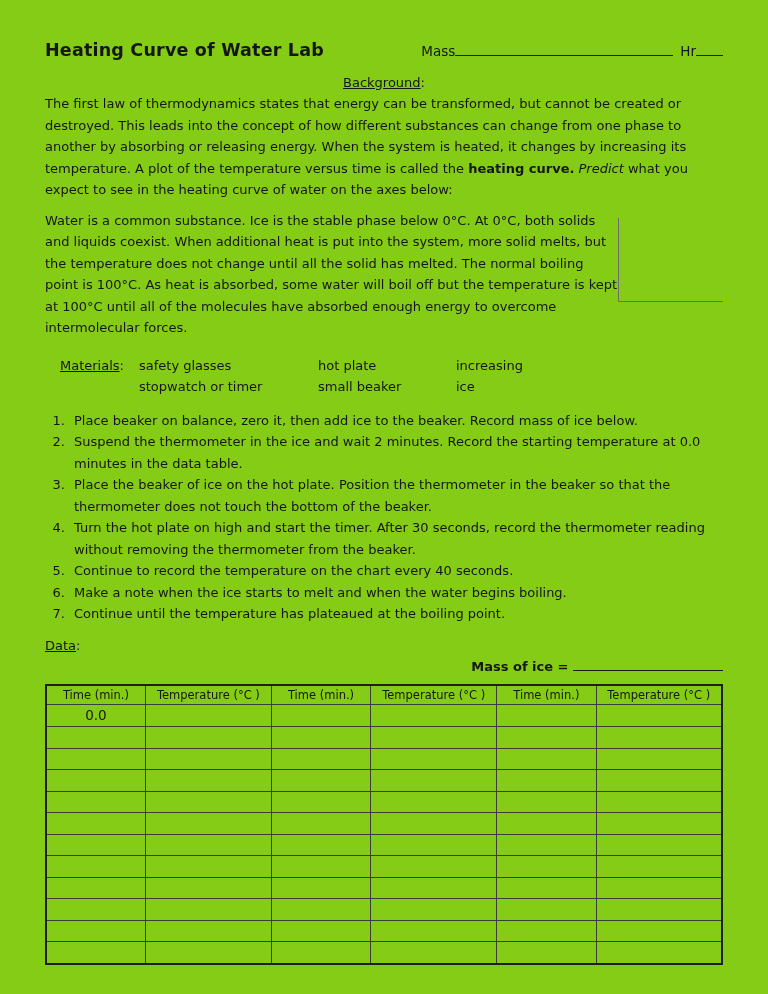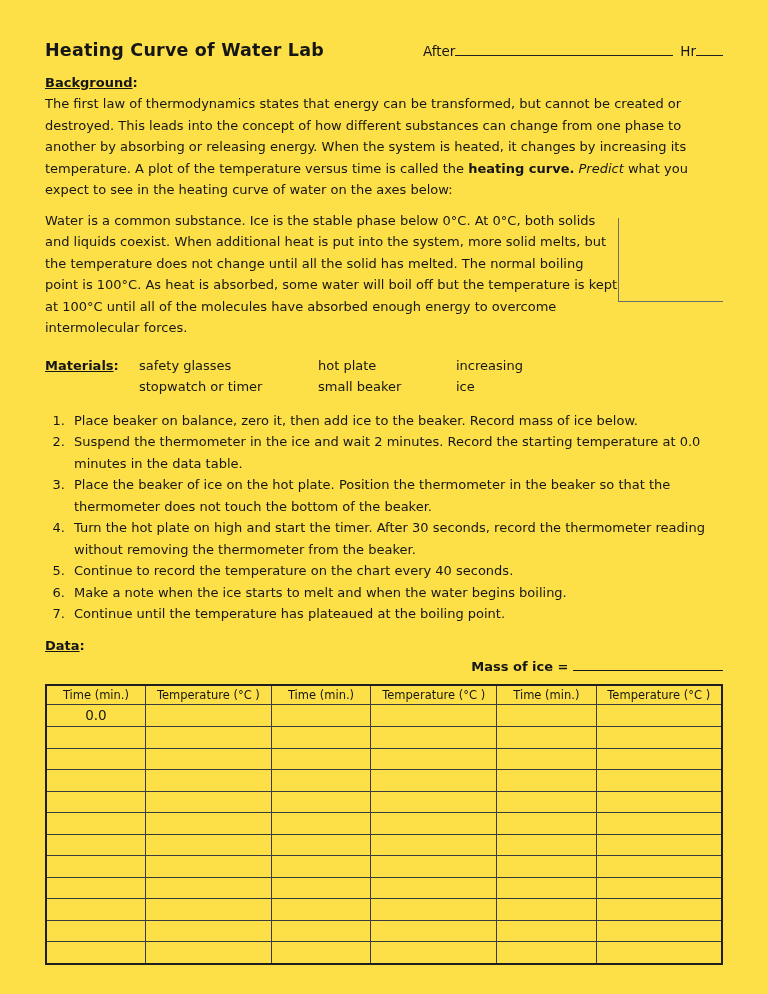--- a/index.html
+++ b/index.html
@@ -1,38 +1,38 @@
 <!DOCTYPE html>
 <html><head>
 <meta charset="utf-8">
 <style>
   html,body { margin:0; padding:0; background:#e8e8e8; }
   .page {
     position:relative;
     width:768px; height:994px;
     margin:0 auto;
-    background:#fde047;
+    background:#84cc16;
     box-sizing:border-box;
     padding:40px 45px 0 45px;
     font-family:"DejaVu Sans", sans-serif;
     color:#161616;
     font-size:13px;
     line-height:21.5px;
     overflow:hidden;
   }
   
   .title-row { display:flex; justify-content:space-between; align-items:baseline; margin-bottom:9px; }
   .doc-title { font-size:17.5px; font-weight:bold; letter-spacing:0.2px; white-space:nowrap; }
   .name-area { font-size:13.5px; white-space:nowrap; }
   .blank { display:inline-block; border-bottom:1.4px solid #222; height:13px; }
   .name-blank { width:218px; }
   .hr-label { margin-left:7px; }
   .hr-blank { width:27px; }
   
-  .heading { font-weight:bold; }
+  .heading { font-weight:normal;text-align:center; }
   .hword { text-decoration:underline; }
   
   .para { margin:0 0 9px 0; }
   .water-row { display:flex; margin-bottom:7px; }
   .water-text { width:584px; white-space:pre-line; }
   .axes {
     flex:none; margin-left:auto; margin-top:8px;
     width:104px; height:83px;
     border-left:1.5px solid #6e6e6e;
     border-bottom:1.5px solid #6e6e6e;
@@ -60,21 +60,21 @@
   col.c-temp { width:18.63%; }
 </style>
 </head>
 <body>
 
 <div class="page">
 
   <div class="title-row">
     <div class="doc-title">Heating Curve of Water Lab</div>
     <div class="name-area">
-      <span>After</span><span class="blank name-blank"></span><span class="hr-label">Hr</span><span class="blank hr-blank"></span>
+      <span>Mass</span><span class="blank name-blank"></span><span class="hr-label">Hr</span><span class="blank hr-blank"></span>
     </div>
   </div>
 
   <div class="heading"><span class="hword">Background</span><span>:</span></div>
   <p class="para"><span>The first law of thermodynamics states that energy can be transformed, but cannot be created or destroyed. This leads into the concept of how different substances can change from one phase to another by absorbing or releasing energy. When the system is heated, it changes by increasing its temperature. A plot of the temperature versus time is called the </span><b>heating curve.</b><span> </span><i>Predict</i><span> what you expect to see in the heating curve of water on the axes below:</span></p>
 
   <div class="water-row">
     <p class="para water-text"> Water is a common substance. Ice is the stable phase below 0°C. At 0°C, both solids and liquids coexist. When additional heat is put into the system, more solid melts, but the temperature does not change until all the solid has melted. The normal boiling point is 100°C. As heat is absorbed, some water will boil off but the temperature is kept at 100°C until all of the molecules have absorbed enough energy to overcome intermolecular forces.</p>
     <div class="axes"></div>
   </div>

